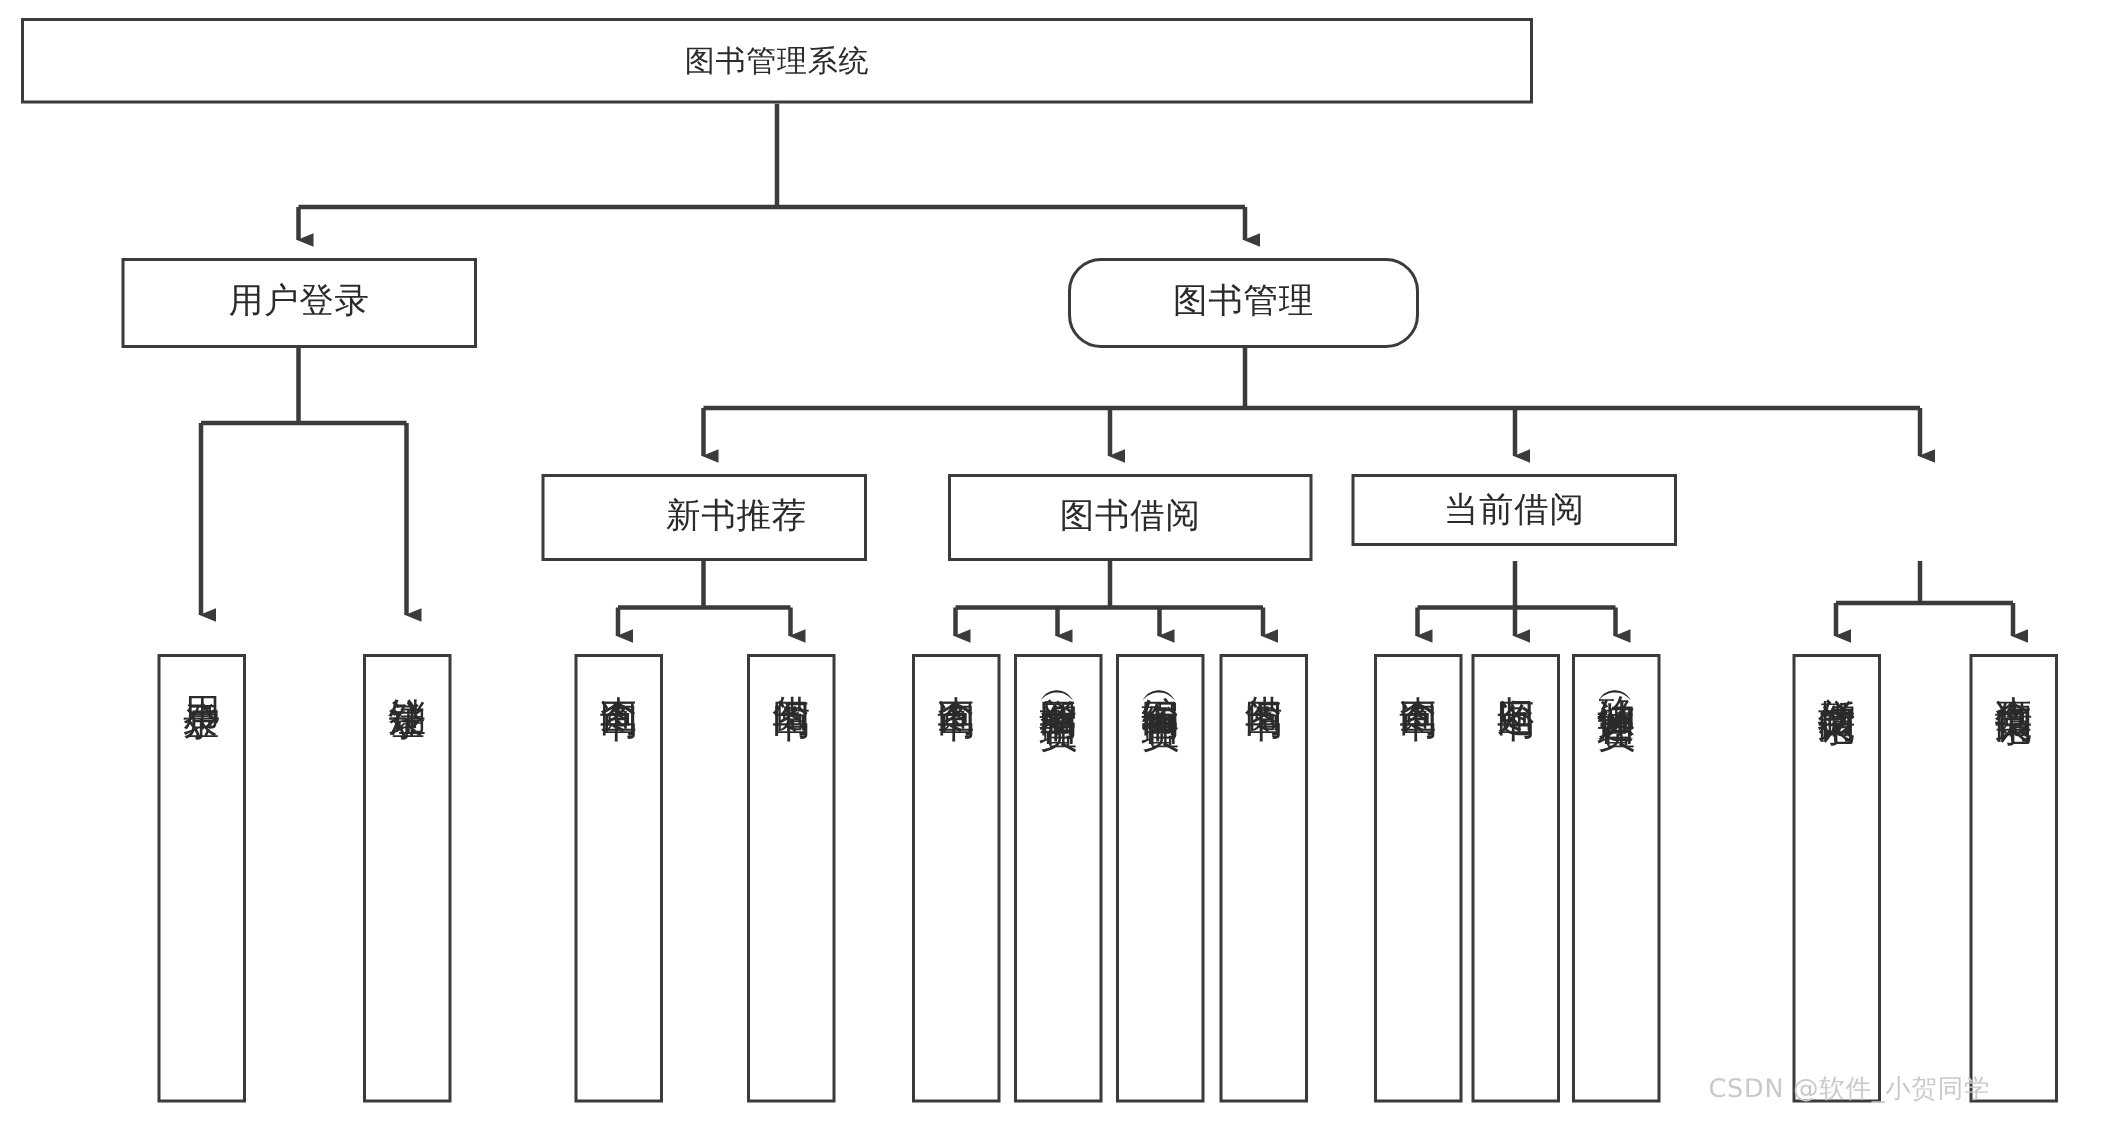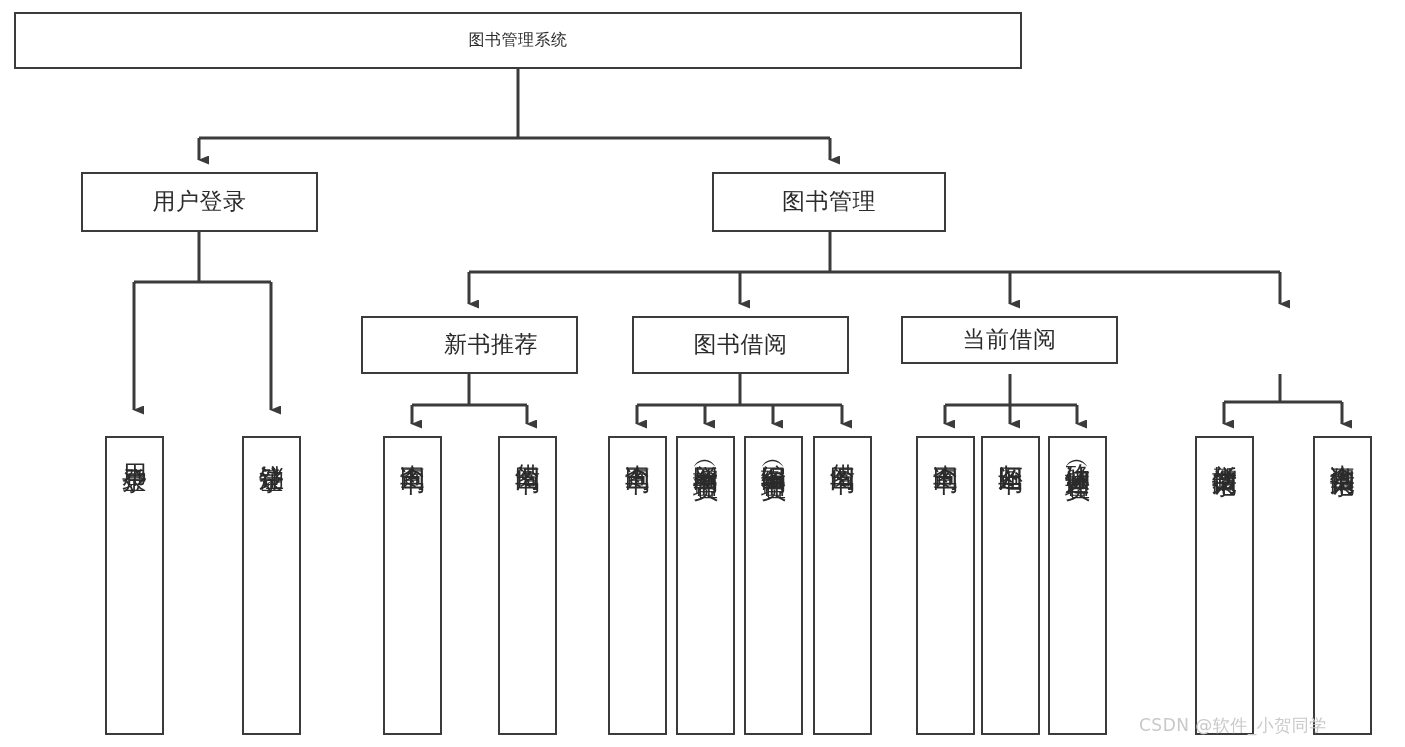--- a/index.html
+++ b/index.html
@@ -50,21 +50,21 @@
     align-items: flex-start;
     padding-top: 6px;
   }
   .node.vertical .label {
     writing-mode: vertical-rl;
     text-orientation: upright;
     font-size: 25px;
     letter-spacing: 2px;
     line-height: 1;
   }
-  .node.root .label { font-size: 16px; }
+  .node.root .label { font-size: 20px; }
   .watermark {
     position: absolute;
     color: #c9c9c9;
     font-size: 17px;
     letter-spacing: 0.5px;
     white-space: nowrap;
     font-family: "DejaVu Sans", "Liberation Sans", sans-serif;
   }
 </style>
 </head>
@@ -123,29 +123,29 @@
   </svg>
 
   <div class="node horizontal root" style="left:14px; top:12px; width:1008px; height:57px;">
     <span class="label">图书管理系统</span>
   </div>
 
   <div class="node horizontal" style="left:81px; top:172px; width:237px; height:60px;">
     <span class="label">用户登录</span>
   </div>
 
-  <div class="node horizontal" style="left:712px; top:172px; width:234px; height:60px;">
+  <div class="node horizontal" style="left:712px; top:172px; width:234px; height:60px;border-radius:22px;">
     <span class="label">图书管理</span>
   </div>
 
   <div class="node horizontal" style="left:361px; top:316px; width:217px; height:58px;padding-left:43px;">
     <span class="label">新书推荐</span>
   </div>
 
-  <div class="node horizontal" style="left:632px; top:316px; width:217px; height:58px;">
+  <div class="node horizontal" style="left:632px; top:316px; width:243px; height:58px;">
     <span class="label">图书借阅</span>
   </div>
 
   <div class="node horizontal" style="left:901px; top:316px; width:217px; height:48px;font-family:Liberation Serif, serif;">
     <span class="label">当前借阅</span>
   </div>
 
 
   <div class="node vertical" style="left:105px; top:436px; width:59px; height:299px;">
     <span class="label">用户登录</span>

